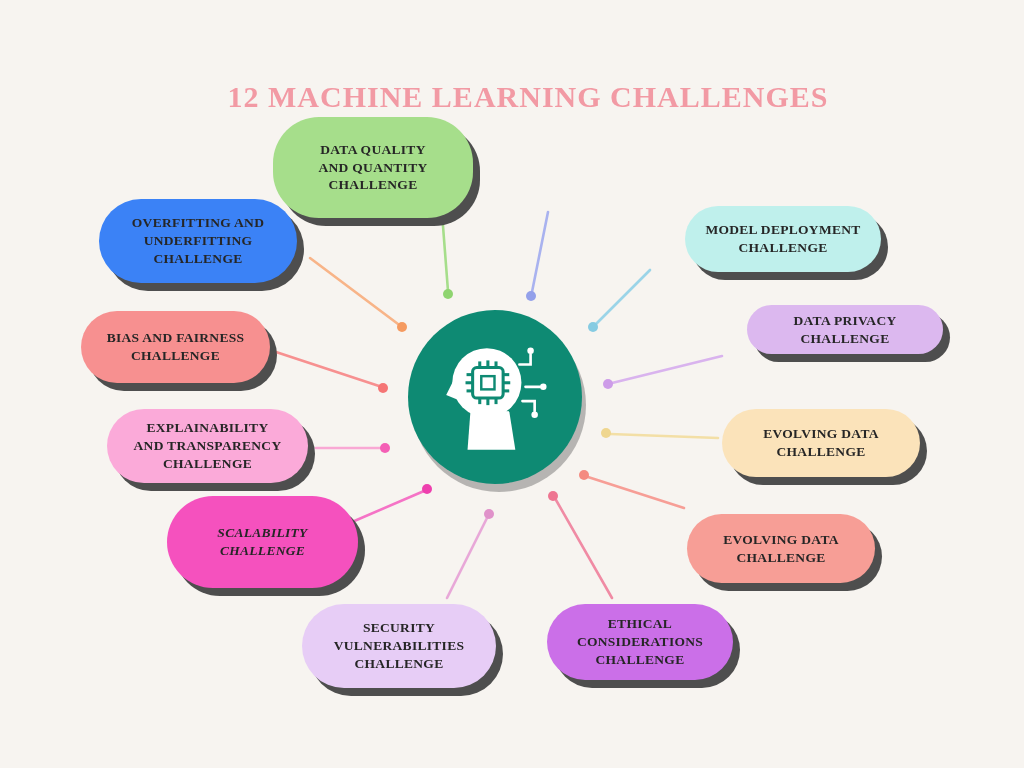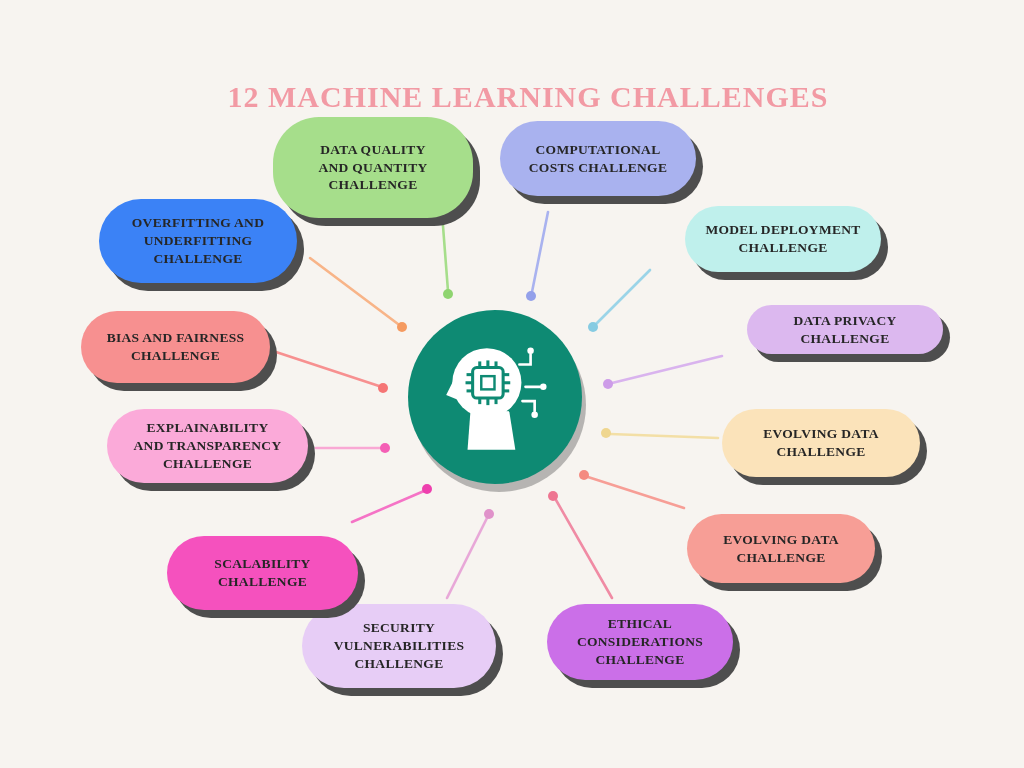--- a/index.html
+++ b/index.html
@@ -59,21 +59,21 @@
 
   
   .pill-0  { left: 273px; top: 117px; width: 200px; height: 101px; }
   .pill-1  { left: 500px; top: 121px; width: 196px; height: 75px; }
   .pill-2  { left: 685px; top: 206px; width: 196px; height: 66px; text-align: center; }
   .pill-3  { left: 747px; top: 305px; width: 196px; height: 49px; }
   .pill-4  { left: 722px; top: 409px; width: 198px; height: 68px; }
   .pill-5  { left: 687px; top: 514px; width: 188px; height: 69px; }
   .pill-6  { left: 547px; top: 604px; width: 186px; height: 76px; }
   .pill-7  { left: 302px; top: 604px; width: 194px; height: 84px; }
-  .pill-8  { left: 167px; top: 536px; width: 191px; height: 74px; }
+  .pill-8  { left: 167px; top: 496px; width: 191px; height: 92px; font-style: italic; }
   .pill-9  { left: 107px; top: 409px; width: 201px; height: 74px; }
   .pill-10 { left:  81px; top: 311px; width: 189px; height: 72px; align-items: center; }
   .pill-11 { left:  99px; top: 199px; width: 198px; height: 84px; }
 
   .center-circle {
     position: absolute;
     left: 408px; top: 310px;
     width: 174px; height: 174px;
     border-radius: 50%;
     background: #0e8a73;
@@ -116,24 +116,20 @@
     <circle cx="383" cy="388" r="5" fill="#f57575"></circle>
     <line x1="310" y1="258" x2="398" y2="324" stroke="#f8b488"></line>
     <circle cx="402" cy="327" r="5" fill="#f59a60"></circle>
   </svg>
 
   <div class="pill pill-0" style="background-color: rgb(166, 222, 139);">
     <span class="pill-label">DATA QUALITY
 AND QUANTITY
 CHALLENGE</span>
   </div>
-  <div class="pill pill-1" style="background-color: rgb(169, 178, 239);">
-    <span class="pill-label">COMPUTATIONAL
-COSTS CHALLENGE</span>
-  </div>
   <div class="pill pill-2" style="background-color: rgb(191, 240, 236);">
     <span class="pill-label">MODEL DEPLOYMENT
 CHALLENGE</span>
   </div>
   <div class="pill pill-3" style="background-color: rgb(220, 184, 239);">
     <span class="pill-label">DATA PRIVACY
 CHALLENGE</span>
   </div>
   <div class="pill pill-4" style="background-color: rgb(251, 227, 186);">
     <span class="pill-label">EVOLVING DATA

